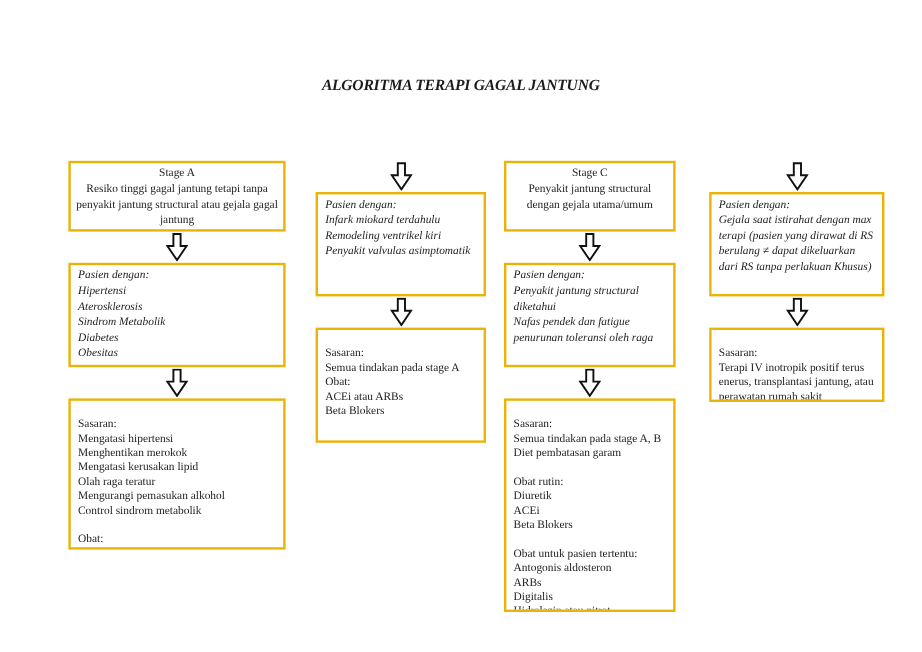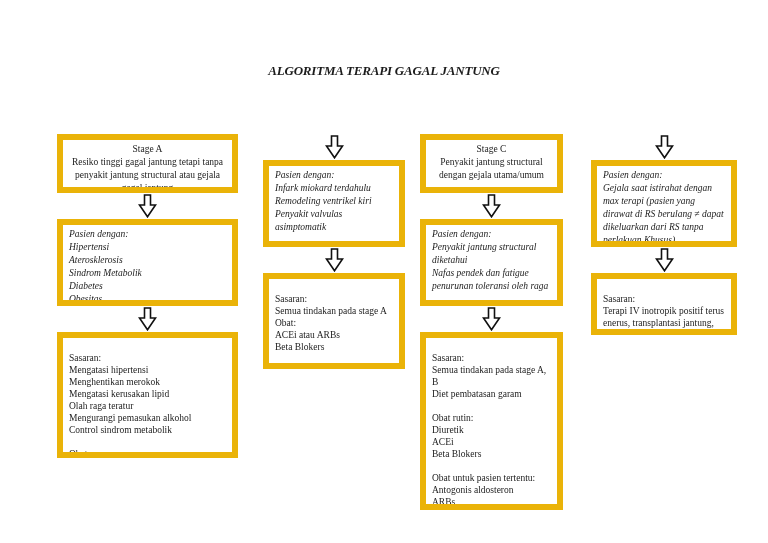--- a/index.html
+++ b/index.html
@@ -32,21 +32,21 @@
     position: absolute;
     top: 134px;
   }
   .col-a { left: 57px;  width: 181px; }
   .col-b { left: 263px; width: 142px; }
   .col-c { left: 420px; width: 143px; }
   .col-d { left: 591px; width: 146px; }
 
   .box {
     box-sizing: border-box;
-    border: 6px solid #eab308;
+    border: 2px solid #eab308;
     background: #ffffff;
     white-space: pre-line;
     overflow: hidden;
     font-size: 9.5px;
   }
   .box.header {
     height: 59px;
     text-align: center;
     line-height: 13px;
     padding: 3px 4px 0 4px;

